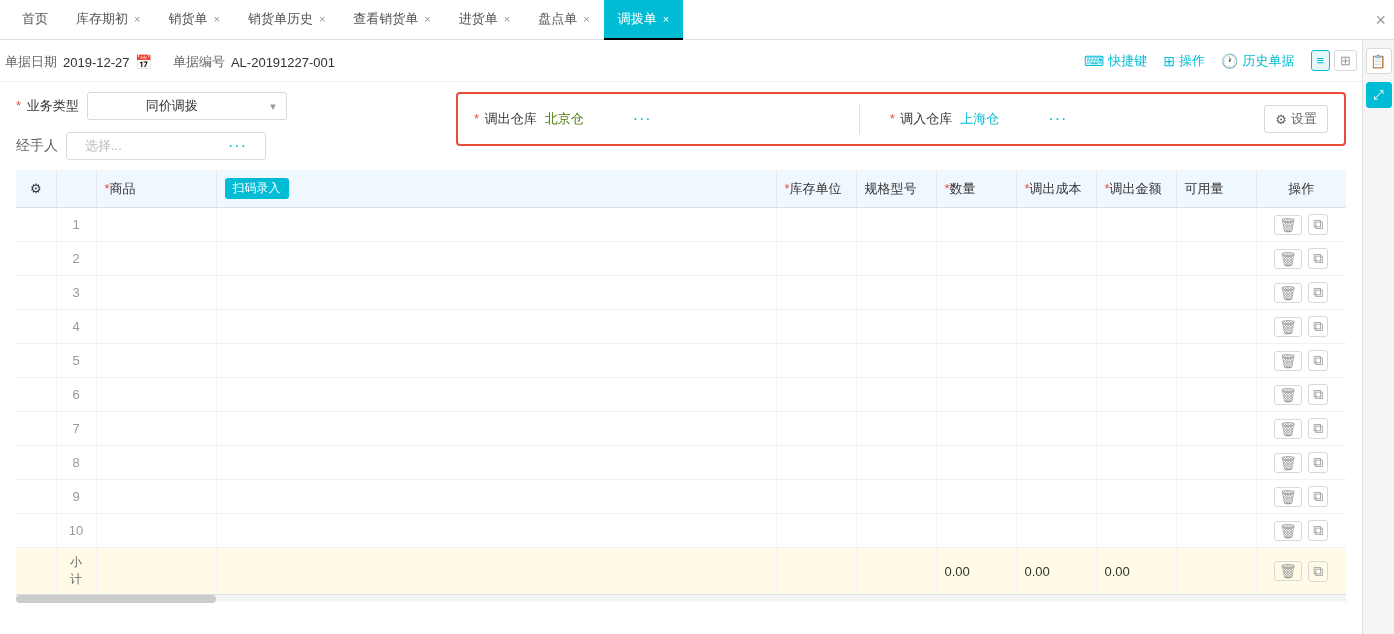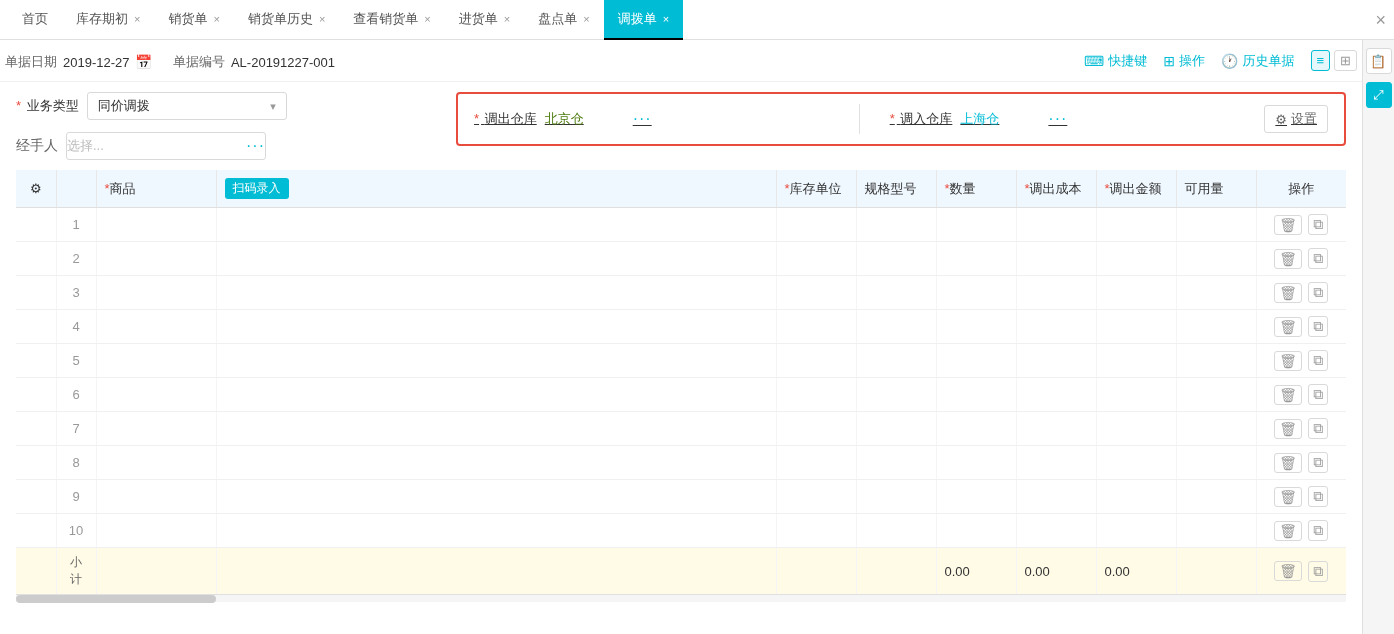--- a/index.html
+++ b/index.html
@@ -42,32 +42,32 @@
     
     .form-area {
       display: flex; align-items: flex-start; padding: 10px 16px; gap: 20px;
     }
     .form-left { display: flex; flex-direction: column; gap: 12px; width: 420px; }
     .form-right {
       flex: 1;
       border: 2px solid #e84c3d;
       border-radius: 4px;
       padding: 10px 16px;
-      display: flex; align-items: center; gap: 20px; text-decoration: underline;
+      display: flex; align-items: center; gap: 20px;
     }
 
     .form-field { display: flex; align-items: center; gap: 8px; }
     .form-field-label { color: #666; font-size: 14px; white-space: nowrap; }
     .required { color: #e84c3d; margin-right: 2px; }
     .form-select {
       display: flex; align-items: center; gap: 6px;
       border: 1px solid #d9d9d9; border-radius: 3px; padding: 4px 10px;
       min-width: 200px; cursor: pointer; background: #fff;
     }
-    .form-select-value { flex: 1; font-size: 13px; color: #333; }
+    .form-select-value { flex: 1; font-size: 13px; color: #333; margin-left: 48px; }
     .form-select-arrow { color: #999; font-size: 11px; }
 
     .form-input-text {
       font-size: 13px; color: #333; min-width: 80px;
     }
     .more-btn { color: #00bcd4; font-size: 16px; cursor: pointer; letter-spacing: 1px; }
 
     .warehouse-section { display: flex; align-items: center; flex: 1; gap: 8px; }
     .warehouse-divider { width: 1px; height: 30px; background: #e0e0e0; margin: 0 10px; }
 
@@ -223,21 +223,21 @@
             <span>业务类型</span>
           </span>
           <div class="form-select">
             <span class="form-select-value">同价调拨</span>
             <span class="form-select-arrow">▾</span>
           </div>
         </div>
 
         <div class="form-field">
           <span class="form-field-label">经手人</span>
-          <div style="display:flex;align-items:center;border:1px solid #d9d9d9;border-radius:3px;padding:4px 0;min-width:200px;cursor:pointer;background:#fff;">
+          <div style="display:flex;align-items:center;border:1px solid #d9d9d9;border-radius:3px;padding:4px 18px;min-width:200px;cursor:pointer;background:#fff;">
             <span style="flex:1;font-size:13px;color:#bbb;">选择...</span>
             <span class="more-btn">···</span>
           </div>
         </div>
       </div>
 
       <div class="form-right">
         <div class="warehouse-section">
           <span>
             <span class="required">*</span>

